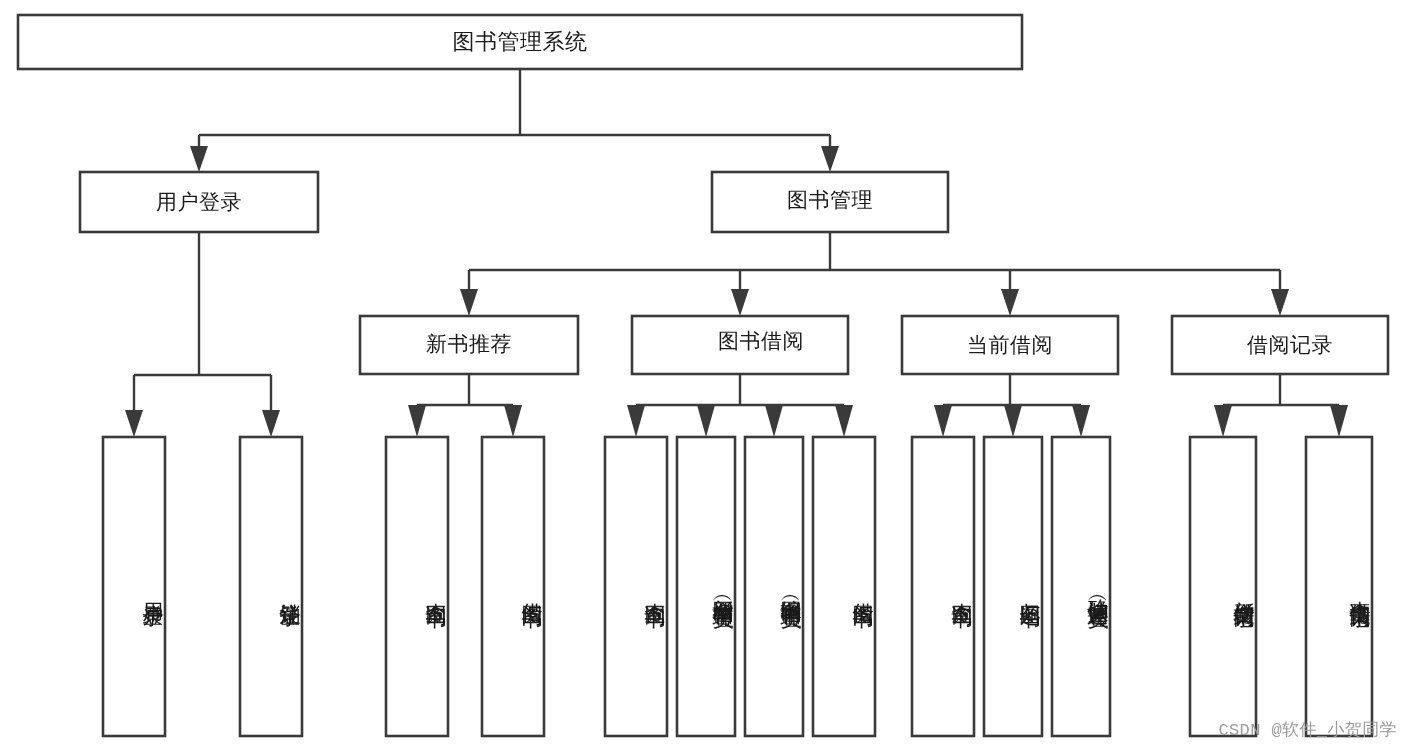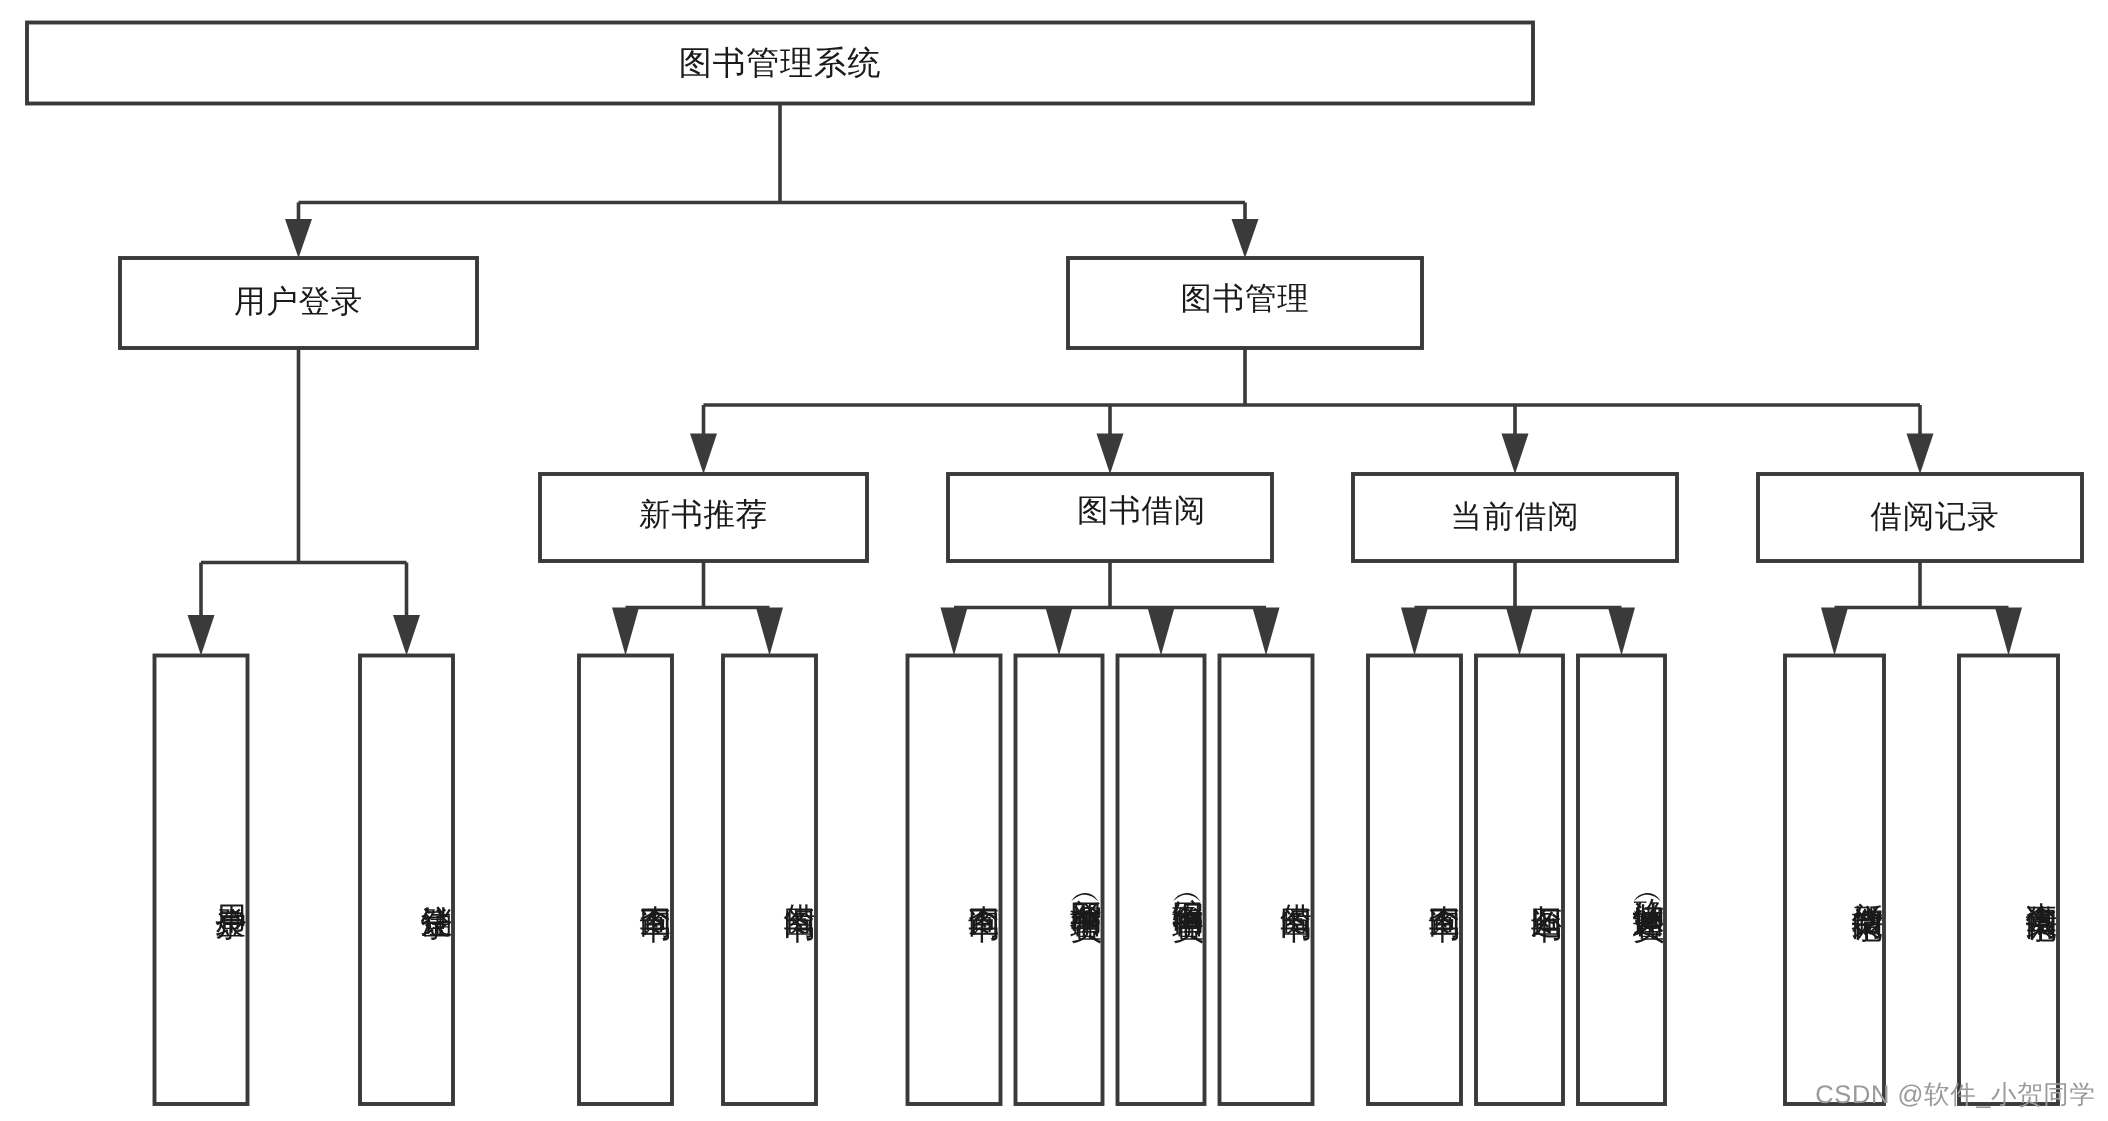--- a/index.html
+++ b/index.html
@@ -65,21 +65,21 @@
     letter-spacing: 1.5px;
     align-items: flex-start;
     padding-top: 4px;
   }
   #watermark {
     position: absolute;
     right: 8px;
     bottom: 6px;
     font-size: 17px;
     color: #9a9a9a;
-    font-family: Liberation Sans, sans-serif;
+    font-family: Liberation Mono, monospace;
     letter-spacing: 0.4px;
     white-space: nowrap;
   }
 </style>
 </head>
 <body>
 
 <div id="diagram-root">
 
   <svg class="flow" viewBox="0 0 1405 747" aria-hidden="true">

